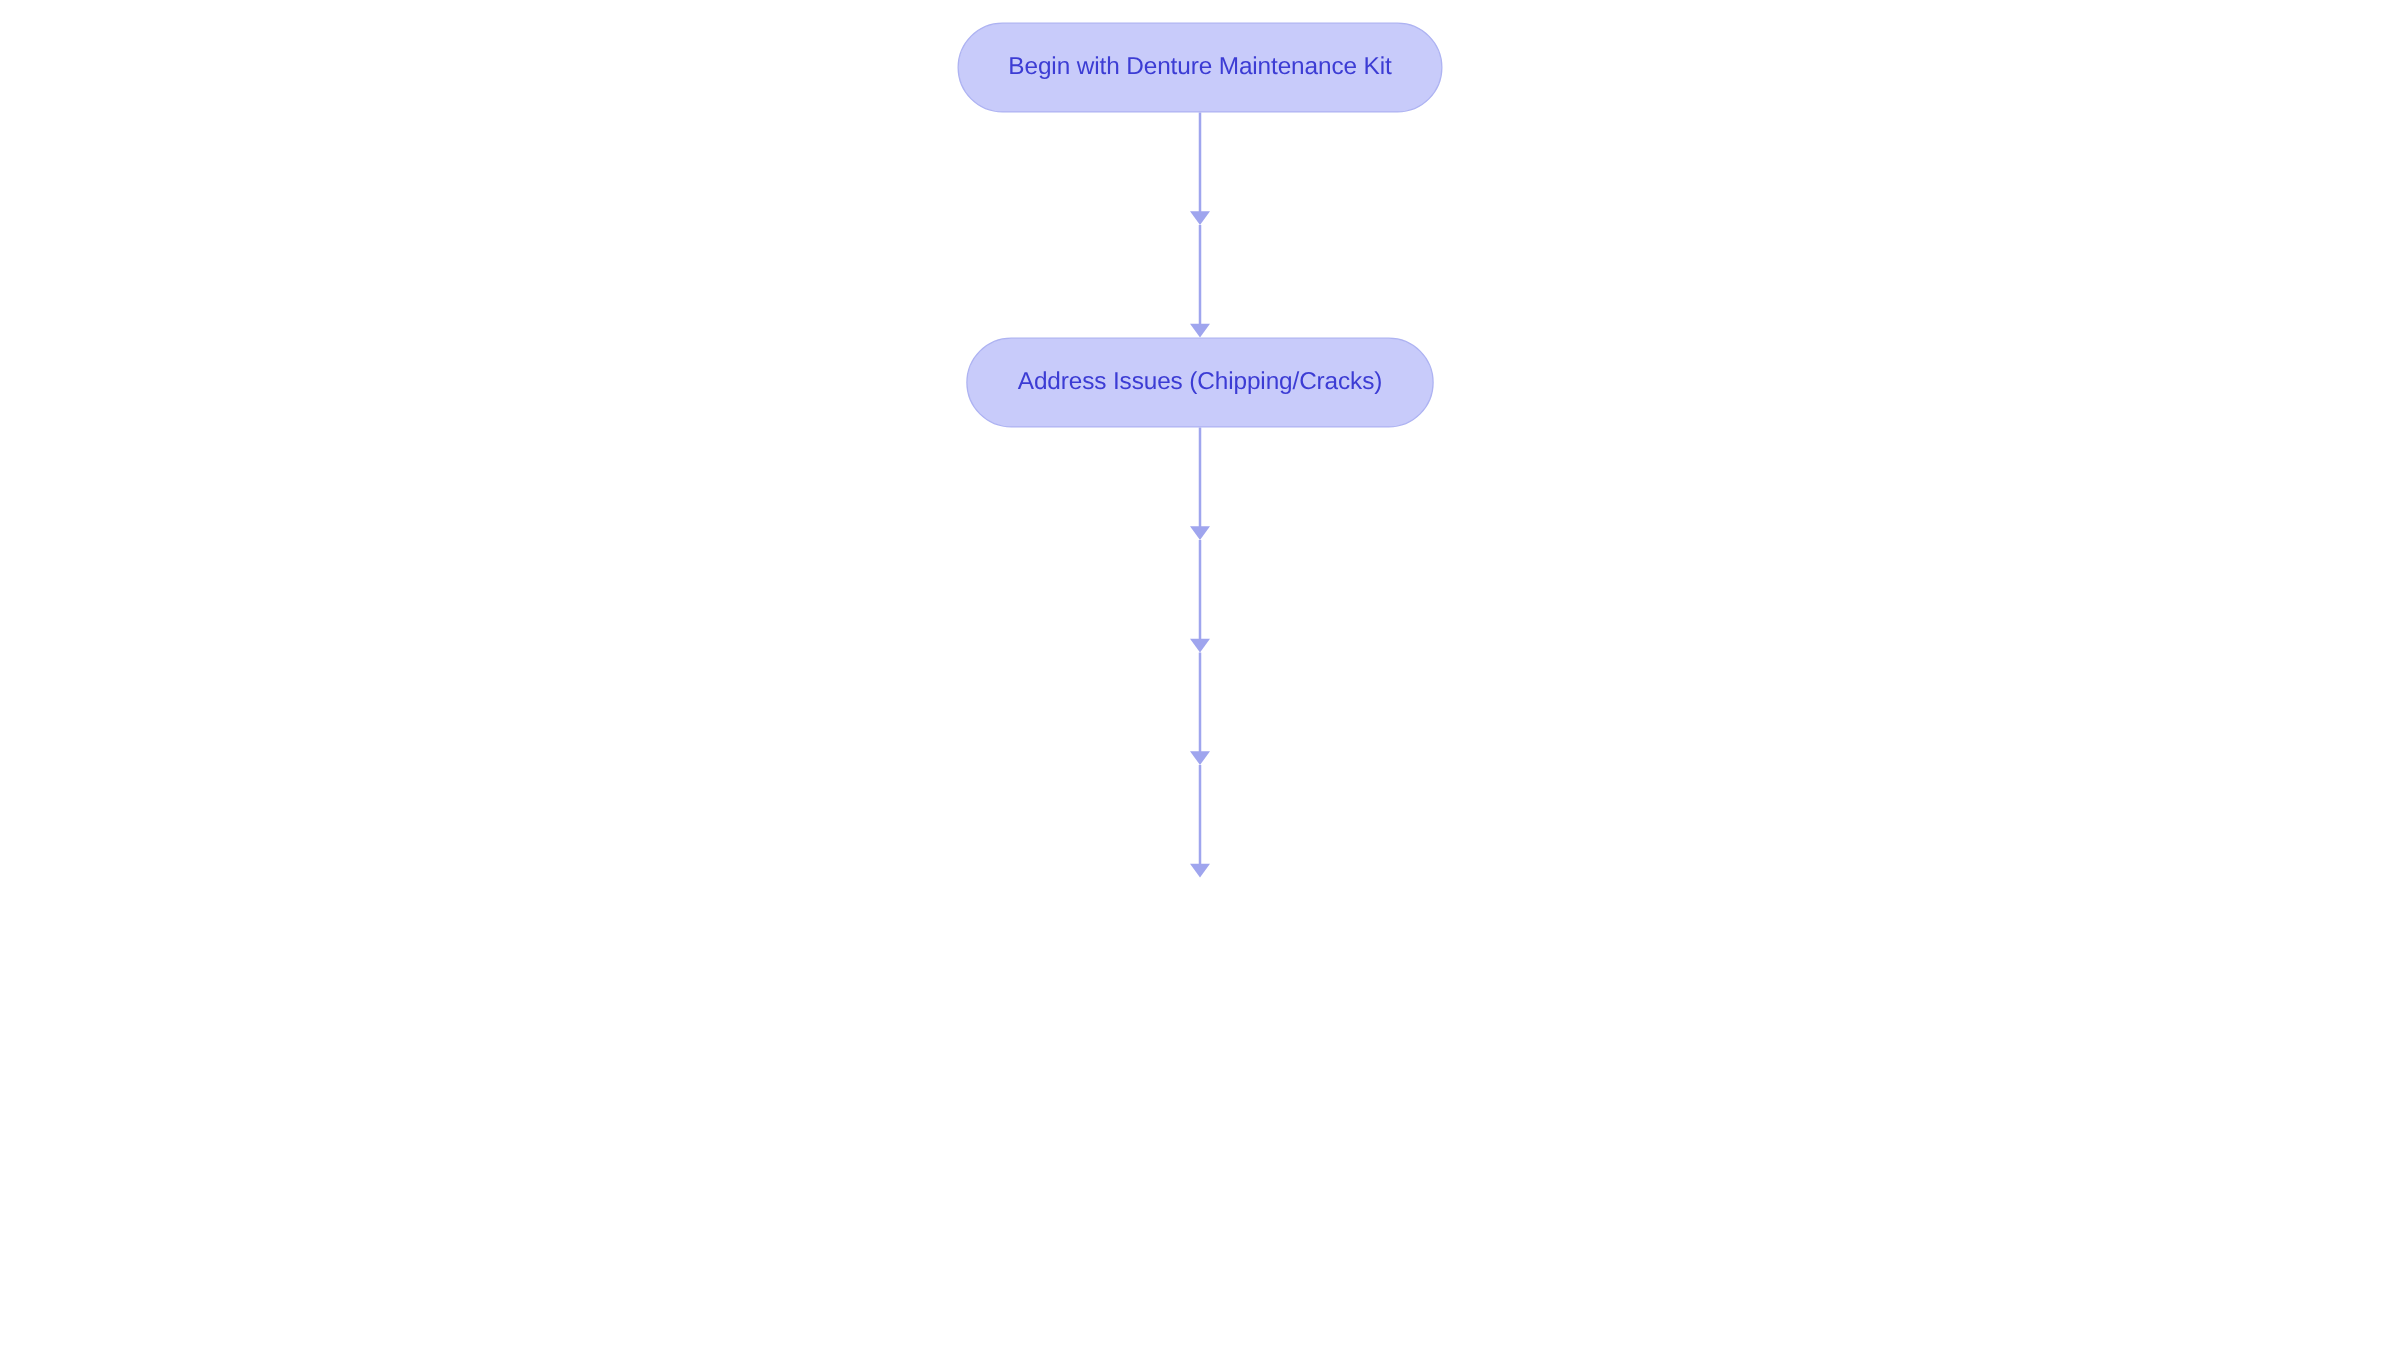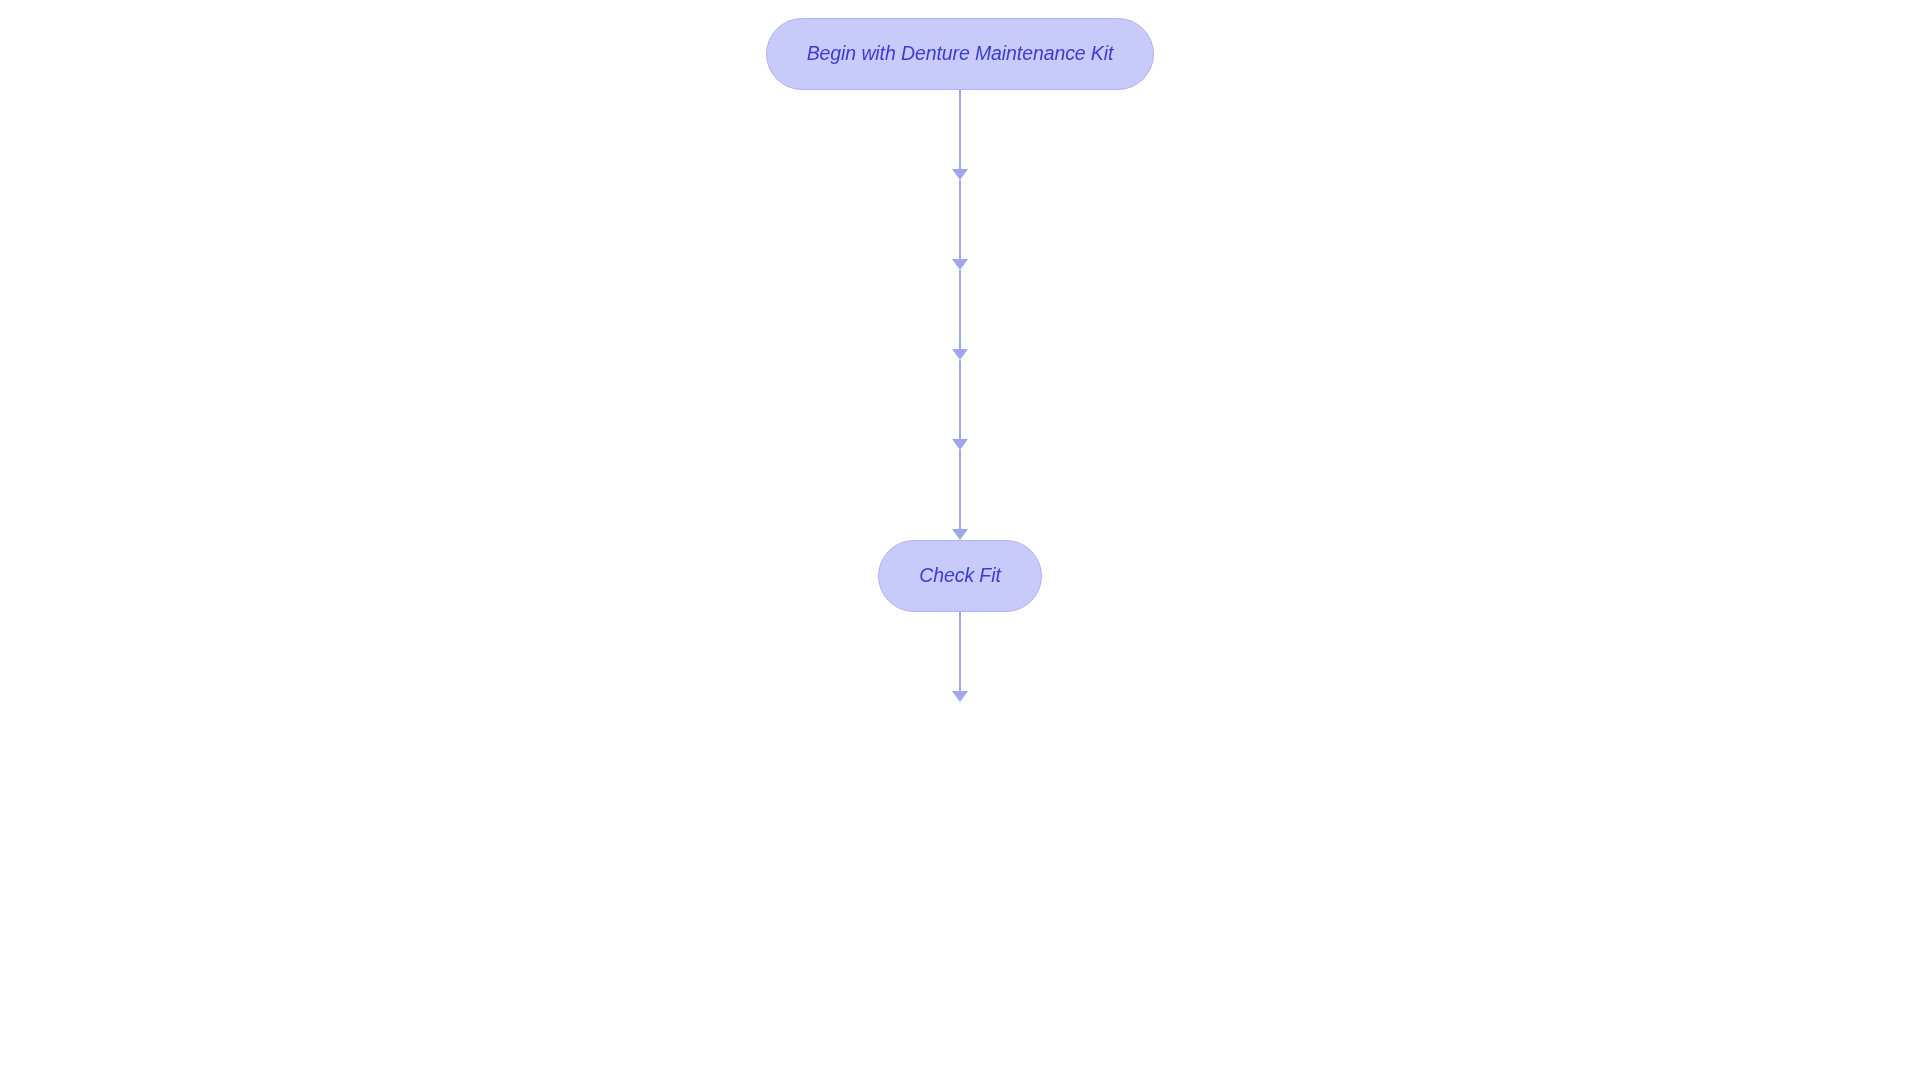--- a/index.html
+++ b/index.html
@@ -41,21 +41,20 @@
     box-sizing: border-box;
     height: 72px;
     border-radius: 36px;
     background: #c8cbfa;
     border: 1.4px solid #aeb3f2;
     display: flex;
     align-items: center;
     justify-content: center;
     padding: 0 40px;
     flex: 0 0 auto;
-    font-style: italic;
   }
   .node-label {
     color: #3c3cd4;
     font-size: 19.5px;
     font-weight: 400;
     letter-spacing: -0.1px;
     white-space: nowrap;
     line-height: 1;
   }
 
@@ -97,41 +96,41 @@
       <div class="connector-line"></div>
       <div class="connector-arrow"></div>
     </div>
 
 
     <div class="connector">
       <div class="connector-line"></div>
       <div class="connector-arrow"></div>
     </div>
 
+    <div class="node">
+      <span class="node-label">Address Issues (Chipping/Cracks)</span>
+    </div>
 
     <div class="connector">
       <div class="connector-line"></div>
       <div class="connector-arrow"></div>
     </div>
 
 
     <div class="connector">
       <div class="connector-line"></div>
       <div class="connector-arrow"></div>
     </div>
 
 
     <div class="connector">
       <div class="connector-line"></div>
       <div class="connector-arrow"></div>
     </div>
 
-    <div class="node">
-      <span class="node-label">Check Fit</span>
-    </div>
 
     <div class="connector">
       <div class="connector-line"></div>
       <div class="connector-arrow"></div>
     </div>
 
 
   </div>
 </div>
 

